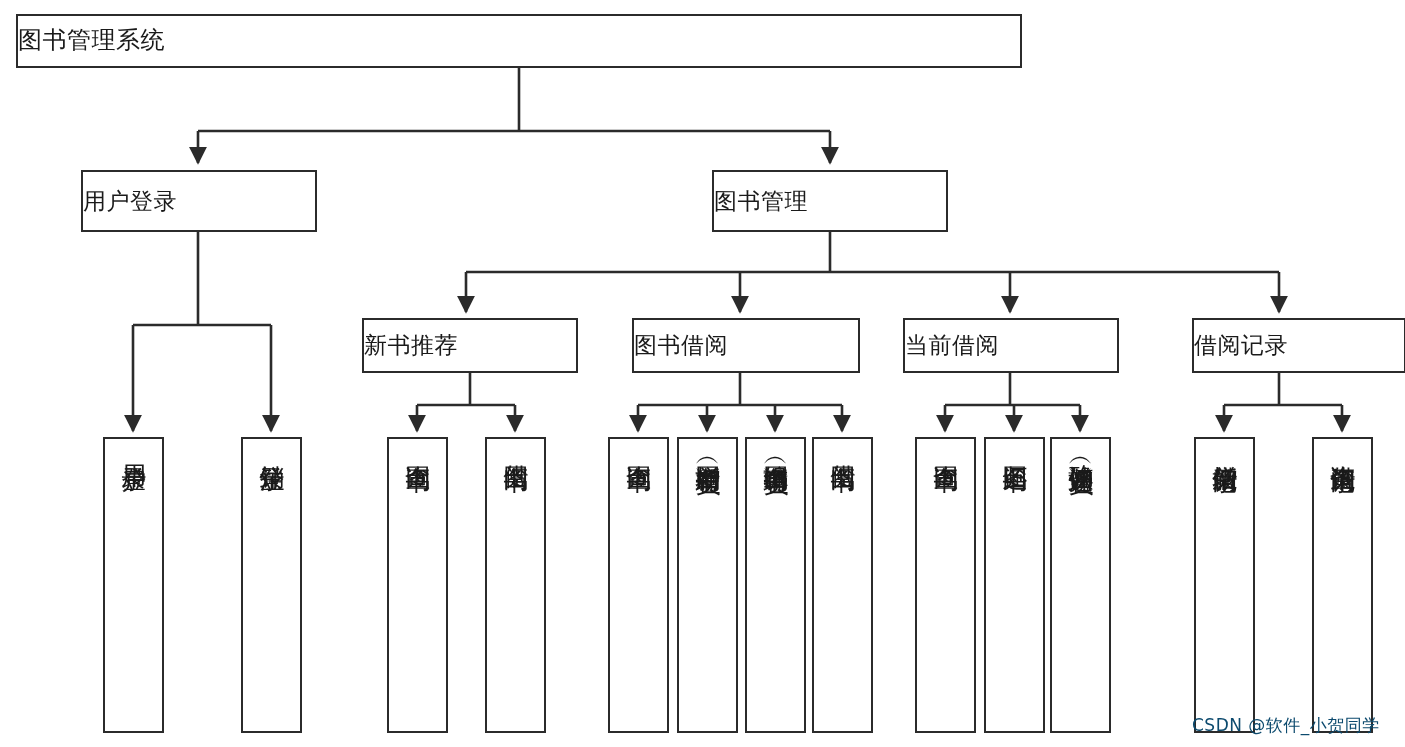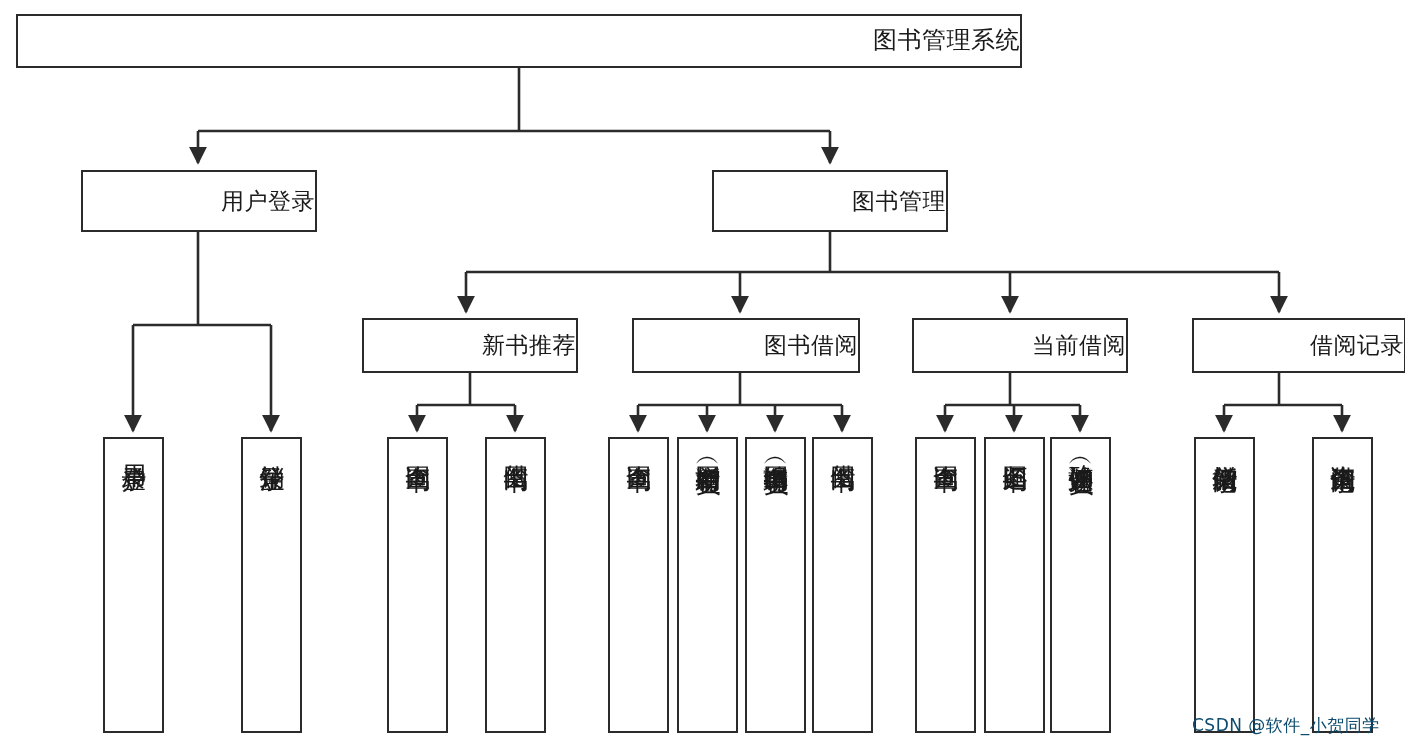--- a/index.html
+++ b/index.html
@@ -26,21 +26,21 @@
     height: 747px;
     pointer-events: none;
   }
   .node {
     position: absolute;
     box-sizing: border-box;
     border: 2.5px solid #2b2b2b;
     background: #ffffff;
     display: flex;
     align-items: center;
-    justify-content: flex-end;
+    justify-content: flex-start;
     color: #1a1a1a;
     text-align: center;
   }
   .node .label {
     display: block;
     line-height: 1.05;
     letter-spacing: 0.5px;
   }
   
   .node.horiz .label {
@@ -137,21 +137,21 @@
   <div class="node horiz" style="left:362px; top:318px; width:216px; height:55px;">
     <span class="label">新书推荐</span>
   </div>
 
   <div class="node horiz" style="left:712px; top:170px; width:236px; height:62px;">
     <span class="label">图书管理</span>
   </div>
   <div class="node horiz" style="left:632px; top:318px; width:228px; height:55px;">
     <span class="label">图书借阅</span>
   </div>
-  <div class="node horiz" style="left:903px; top:318px; width:216px; height:55px;margin-left:9px;">
+  <div class="node horiz" style="left:903px; top:318px; width:216px; height:55px;">
     <span class="label">当前借阅</span>
   </div>
   <div class="node horiz" style="left:1172px; top:318px; width:214px; height:55px;margin-left:20px;">
     <span class="label">借阅记录</span>
   </div>
 
   <div class="node vert" style="left:103px; top:437px; width:61px; height:296px;">
     <span class="label">用户登录</span>
   </div>
   <div class="node vert" style="left:241px; top:437px; width:61px; height:296px;">

